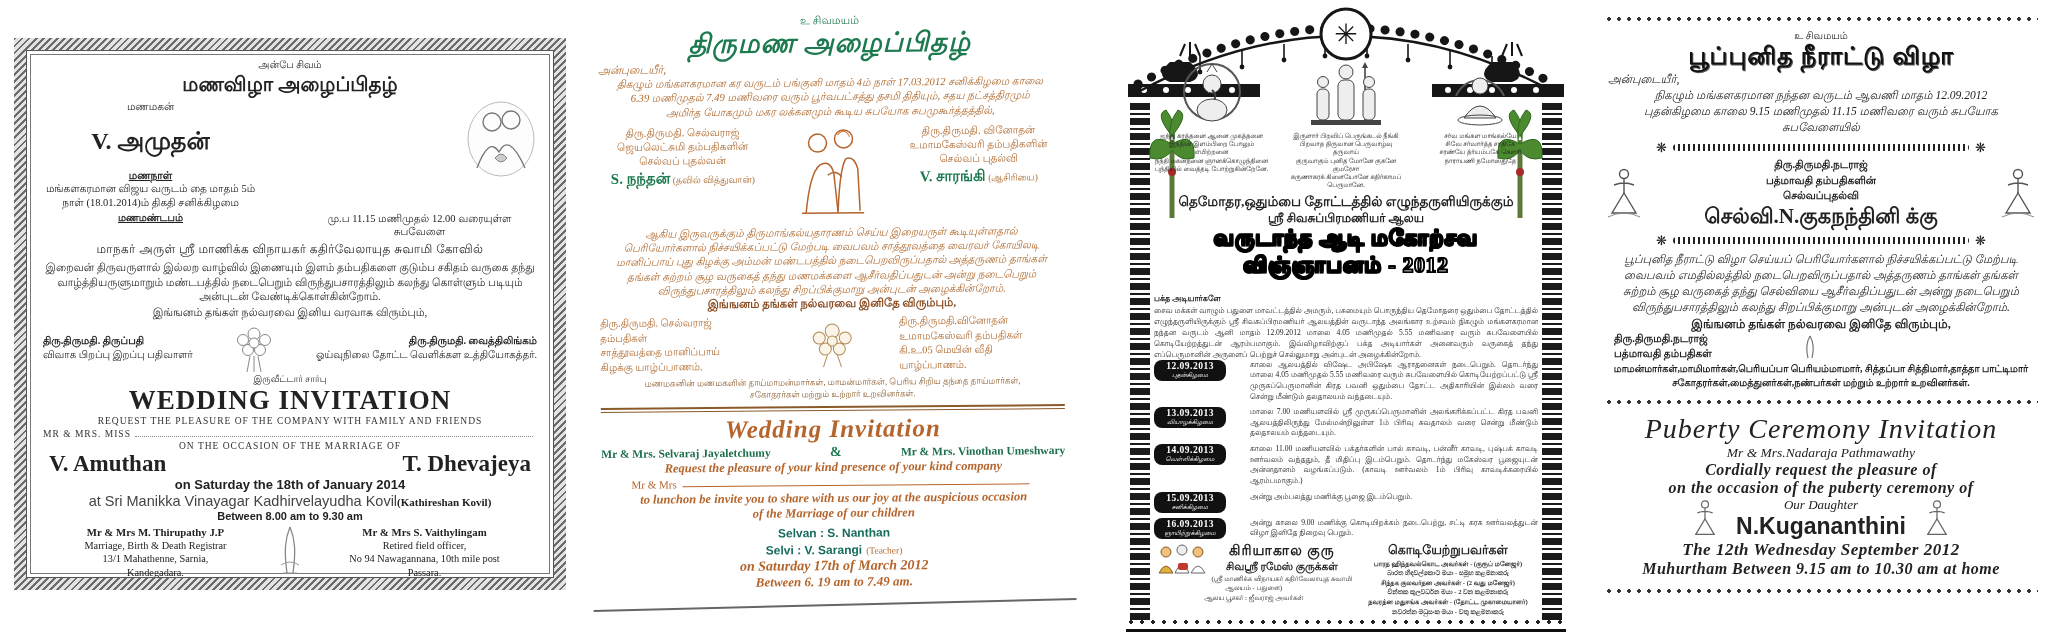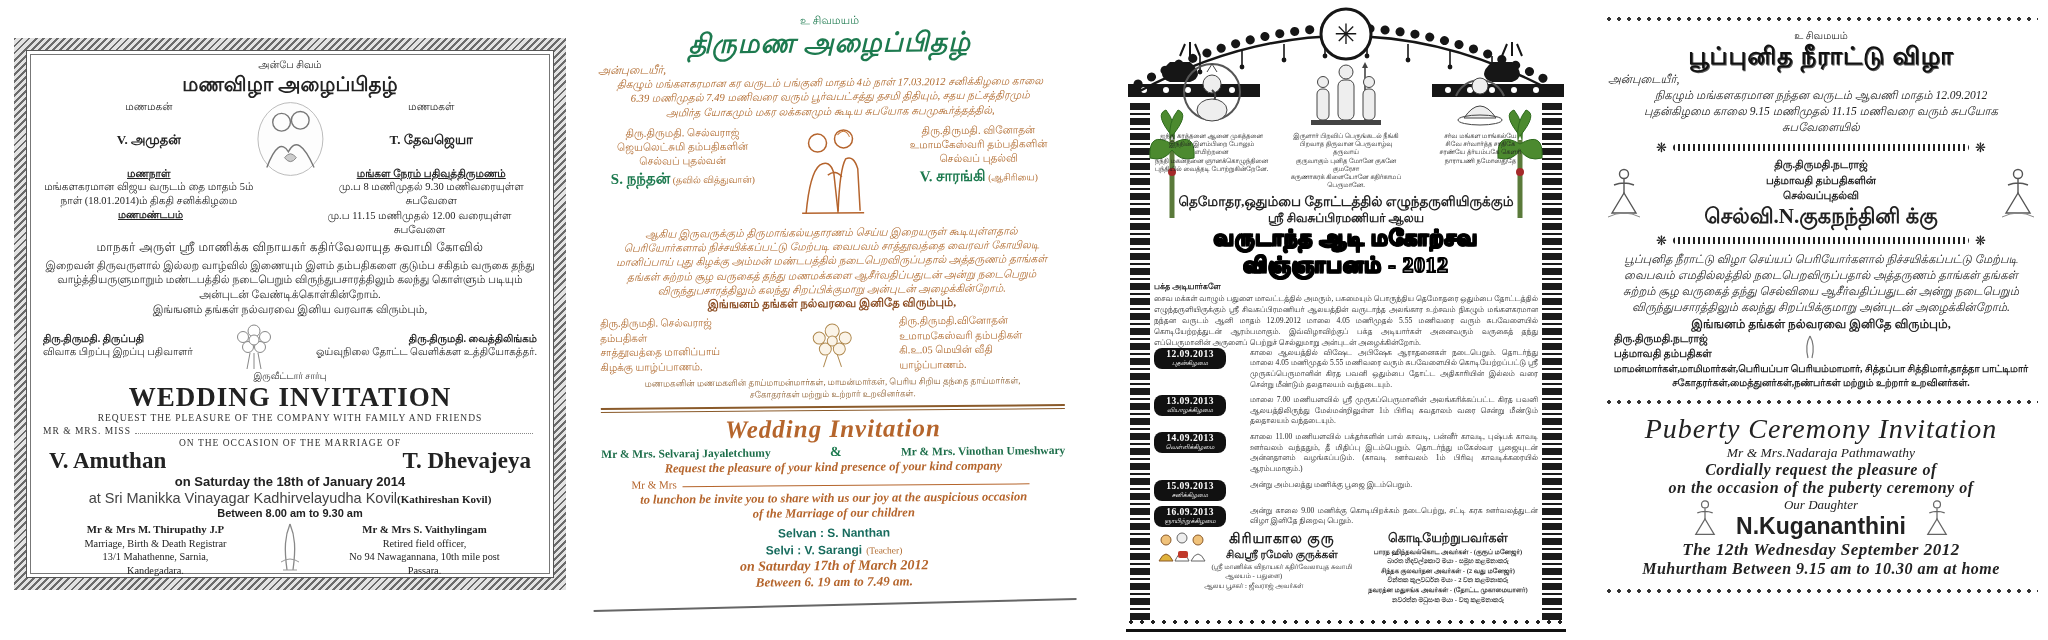--- a/index.html
+++ b/index.html
@@ -10,21 +10,21 @@
   svg{display:block;}
 
   
   .card1{position:absolute;left:14px;top:38px;width:552px;height:552px;box-sizing:border-box;
          background:repeating-linear-gradient(135deg,#6b6b6b 0 2px,#e3e3e3 2px 5px);padding:12px;}
   .card1-in{background:#fff;border:1px solid #555;box-shadow:inset 0 0 0 3px #fff,inset 0 0 0 4px #777;
             height:100%;box-sizing:border-box;padding:8px 16px 4px;overflow:hidden;}
   .c1-head{font-size:10px;}
   .c1-title{font-size:20px;font-weight:bold;margin-top:1px;}
   .c1-col{width:215px;font-size:10.5px;line-height:1.3;}
-  .c1-name{font-size:13px;font-weight:bold;margin:18px 0;}
+  .c1-name{font-size:24px;font-weight:bold;margin:12px 0;}
   .c1-sub{font-weight:bold;text-decoration:underline;font-size:10.5px;}
   .c1-mand{font-weight:bold;text-decoration:underline;font-size:10px;}
   .c1-venue{font-size:12px;margin-top:3px;letter-spacing:.4px;}
   .c1-para{font-size:10.8px;line-height:1.35;margin-top:3px;}
   .c1-close{font-size:11px;margin-top:2px;}
   .c1-sign{font-size:10.2px;line-height:1.35;text-align:left;}
   .c1-entitle{font-size:27px;font-weight:bold;letter-spacing:1px;font-family:"Liberation Serif",serif;}
   .c1-caps{font-size:9.5px;letter-spacing:1px;color:#333;}
   .c1-dotrow{display:flex;align-items:flex-end;font-size:9.5px;letter-spacing:1px;margin:3px 0 2px;color:#333;}
   .c1-dots{flex:1;border-bottom:1.5px dotted #888;margin:0 4px 2px;}
@@ -68,21 +68,21 @@
              background-image:radial-gradient(circle 3px at 5px 6px,#222 55%,transparent 60%);
              background-size:11px 13px;background-repeat:repeat-x;border-bottom:3px solid #111;}
   .c3-content{position:absolute;left:32px;right:32px;top:0;}
   .c3-deities{display:flex;justify-content:space-between;margin-top:2px;}
   .c3-deity{width:30%;}
   .c3-verse{font-size:6.6px;line-height:1.25;color:#222;margin-top:2px;}
   .c3-line1{font-size:13.5px;font-weight:bold;margin-top:4px;}
   .c3-line2{font-size:12px;font-weight:bold;}
   .c3-big{font-size:21px;font-weight:900;color:#fff;-webkit-text-stroke:1.6px #000;
           text-shadow:1px 1px 0 #000,-1px 1px 0 #000,1px -1px 0 #000,-1px -1px 0 #000;letter-spacing:1px;}
-  .c3-sal{font-size:8px;font-weight:bold;text-align:left;margin-top:2px;}
+  .c3-sal{font-size:8px;font-weight:bold;text-align:left;margin-top:14px;}
   .c3-para{font-size:7.6px;line-height:1.45;text-align:justify;margin-top:1px;}
   .c3-sec{font-size:16px;font-weight:900;color:#fff;-webkit-text-stroke:1.3px #000;
           text-shadow:1px 1px 0 #000,-1px -1px 0 #000;margin:3px 0 4px;letter-spacing:1px;}
   .c3-rows{display:flex;flex-direction:column;gap:5px;text-align:left;}
   .c3-r{display:flex;gap:24px;}
   .c3-badge{flex:0 0 72px;background:#111;color:#fff;border-radius:8px;text-align:center;padding:1px 0 2px;height:fit-content;}
   .c3-bdate{font-size:9.5px;font-weight:bold;letter-spacing:.5px;}
   .c3-bday{font-size:6.3px;font-style:italic;}
   .c3-rtxt{font-size:7.6px;line-height:1.4;text-align:justify;}
   .c3-foot{display:flex;margin-top:4px;gap:6px;align-items:flex-start;text-align:left;}
@@ -136,26 +136,20 @@
         <div class="c1-sub">மணநாள்</div>
         <div>மங்களகரமான விஜய வருடம் தை மாதம் 5ம் நாள் (18.01.2014)ம் திகதி சனிக்கிழமை</div>
       </div>
       <svg width="72" height="78" viewBox="0 0 72 78">
         <ellipse cx="36" cy="39" rx="33" ry="37" fill="#fdfdfd" stroke="#bbb"></ellipse>
         <circle cx="27" cy="22" r="9" fill="none" stroke="#777" stroke-width="1.4"></circle>
         <circle cx="46" cy="20" r="9" fill="none" stroke="#777" stroke-width="1.4"></circle>
         <path d="M12 68 Q24 36 34 52 Q44 32 60 68" fill="none" stroke="#777" stroke-width="1.4"></path>
         <path d="M30 58 q6 -8 12 0 q-6 8 -12 0" fill="#ccc" stroke="#888"></path>
       </svg>
-      <div class="c1-col ctr">
-        <div>மணமகள்</div>
-        <div class="c1-name">T. தேவஜெயா</div>
-        <div class="c1-sub">மங்கள நேரம் பதிவுத்திருமணம்</div>
-        <div>மு.ப 8 மணிமுதல் 9.30 மணிவரையுள்ள சுபவேளை</div>
-      </div>
     </div>
     <div class="row" style="margin-top:2px;">
       <div style="width:215px;" class="ctr c1-mand">மணமண்டபம்</div>
       <div style="width:235px;font-size:10.5px;line-height:1.3;" class="ctr">மு.ப 11.15 மணிமுதல் 12.00 வரையுள்ள சுபவேளை</div>
     </div>
     <div class="ctr c1-venue">மாநகர் அருள் ஸ்ரீ மாணிக்க விநாயகர் கதிர்வேலாயுத சுவாமி கோவில்</div>
     <div class="ctr c1-para">இறைவன் திருவருளால் இல்லற வாழ்வில் இணையும் இளம் தம்பதிகளை குடும்ப சகிதம் வருகை தந்து வாழ்த்தியருளுமாறும் மண்டபத்தில் நடைபெறும் விருந்துபசாரத்திலும் கலந்து கொள்ளும் படியும் அன்புடன் வேண்டிக்கொள்கின்றோம்.</div>
     <div class="ctr c1-close">இங்ஙனம் தங்கள் நல்வரவை இனிய வரவாக விரும்பும்,</div>
     <div class="row" style="margin-top:2px;align-items:center;">
       <div class="c1-sign">

